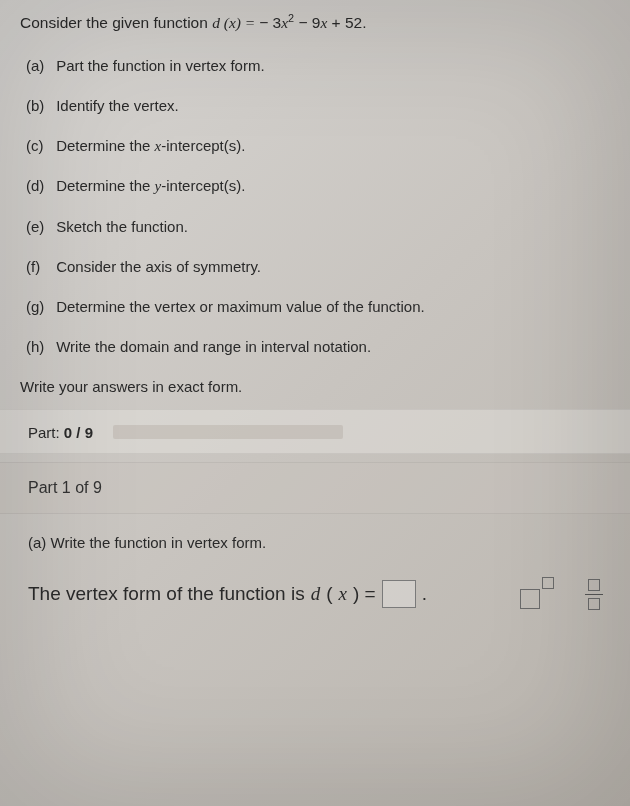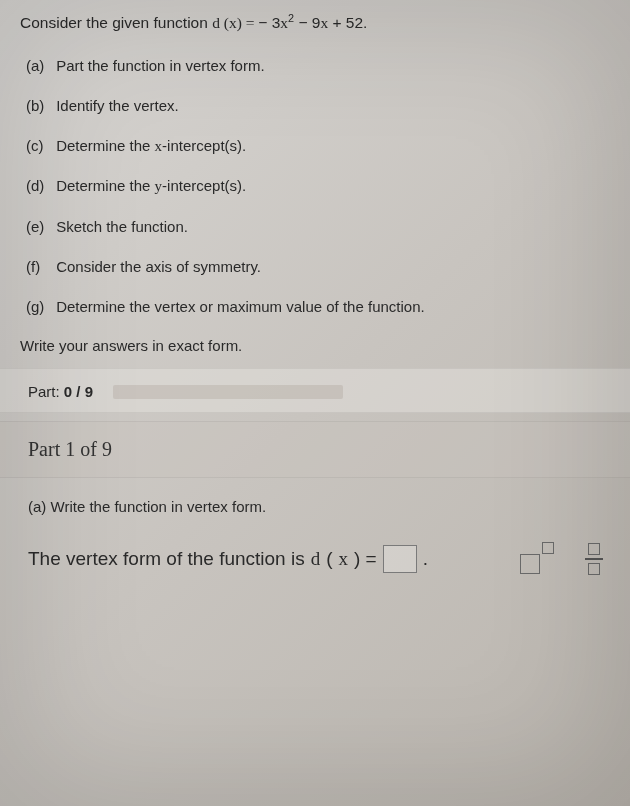--- a/index.html
+++ b/index.html
@@ -7,43 +7,42 @@
       width: 630px;
       height: 806px;
       background: linear-gradient(135deg, #d8d6d3 0%, #c8c4bf 50%, #bab5ae 100%);
       font-family: Verdana, Geneva, sans-serif;
       color: #2a2a2a;
       overflow: hidden;
       position: relative;
     }
     .content { padding: 12px 20px 0 20px; }
     .prompt { font-size: 15.5px; line-height: 1.4; margin-bottom: 22px; }
-    .math-var { font-family: 'Times New Roman', serif; }
+    .math-var { font-style: italic; font-family: 'Times New Roman', serif; }
     .sup { font-size: 0.7em; vertical-align: super; line-height: 0; }
     .item { font-size: 15px; line-height: 1.35; margin-bottom: 20px; padding-left: 6px; }
     .item .label { display: inline-block; min-width: 26px; }
     .instr { font-size: 15px; margin-top: 16px; margin-bottom: 14px; }
     .progress-row {
       background: rgba(230,228,225,0.45);
       border-top: 1px solid rgba(0,0,0,0.06);
       border-bottom: 1px solid rgba(0,0,0,0.06);
       padding: 14px 20px 12px 28px;
       display: flex; align-items: center; gap: 20px;
     }
     .progress-label { font-size: 15px; }
     .progress-label b { font-weight: 700; }
     .pbar { width: 230px; height: 14px; background: rgba(160,150,140,0.28); border-radius: 2px; }
     .part-header {
       background: rgba(200,195,188,0.35);
       border-top: 1px solid rgba(0,0,0,0.05);
       border-bottom: 1px solid rgba(0,0,0,0.05);
       padding: 16px 20px 16px 28px;
-      font-size: 20px; color: #333;
+      font-size: 16px; color: #333;
       margin-top: 8px;
-      font-family: Liberation Serif, serif;
     }
     .part-body { padding: 20px 20px 0 28px; }
     .part-q { font-size: 15px; margin-bottom: 28px; }
     .answer-row { display: flex; align-items: center; justify-content: space-between; }
     .answer-left { display: flex; align-items: center; gap: 6px; font-size: 19px; }
     .box {
       width: 34px; height: 28px;
       border: 1px solid #7a7a7a; background: rgba(255,255,255,0.25);
       display: inline-block;
     }
@@ -104,20 +103,24 @@
     <span>Sketch the function.</span>
   </div>
   <div class="item">
     <span class="label">(f)</span>
     <span>Consider the axis of symmetry.</span>
   </div>
   <div class="item">
     <span class="label">(g)</span>
     <span>Determine the vertex or maximum value of the function.</span>
   </div>
+  <div class="item">
+    <span class="label">(h)</span>
+    <span>Write the domain and range in interval notation.</span>
+  </div>
 
   <div class="instr">Write your answers in exact form.</div>
 </div>
 
 <div class="progress-row">
   <span class="progress-label">
     <span>Part: </span><b>0</b><b> / </b><b>9</b>
   </span>
   <div class="pbar"></div>
 </div>

